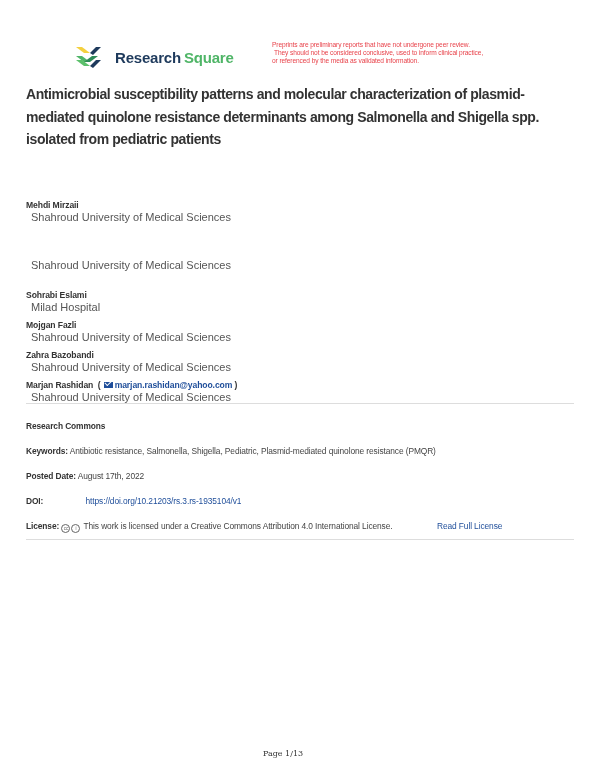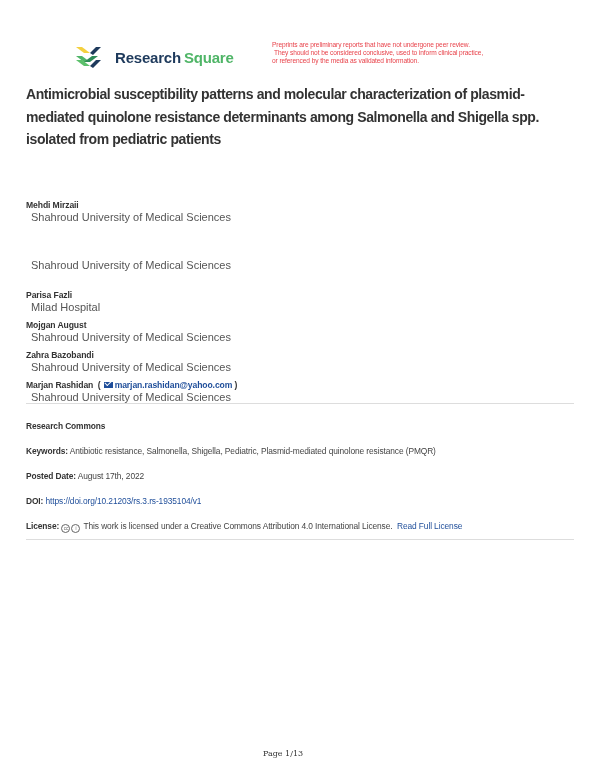--- a/index.html
+++ b/index.html
@@ -15,21 +15,21 @@
   .authors { position: absolute; left: 26px; top: 199px; width: 400px; }
   .author { height: 30px; }
   .author-name { font-size: 8.6px; font-weight: bold; color: #333; line-height: 12px; letter-spacing: -0.1px; }
   .author-aff { font-size: 11px; color: #555; line-height: 12px; padding-left: 5px; }
   .email { color: #1f4e9a; }
   .mail-icon { display: inline-block; width: 9px; height: 6px; background: #1f4e9a; vertical-align: 0px; margin: 0 2px 0 3px; position: relative; }
   .mail-icon::after { content: ""; position: absolute; left: 1px; top: 0; width: 5px; height: 3px; border-left: 1px solid #fff; border-bottom: 1px solid #fff; transform: rotate(-45deg) translate(1px,-1px); }
   .divider { position: absolute; left: 26px; width: 548px; height: 1px; background: #dddddd; }
   .meta { position: absolute; left: 26px; font-size: 8.4px; color: #444; letter-spacing: -0.1px; white-space: nowrap; }
   .meta b { color: #333; }
-  .link { color: #1f4e9a; }
+  .link { color: #1f4e9a; margin-left: 40px; }
   .cc { display: inline-block; width: 7px; height: 7px; border: 1px solid #666; border-radius: 50%; font-size: 4.5px; line-height: 7px; text-align: center; vertical-align: -1px; margin-right: 1px; color: #666; }
   .footer { position: absolute; top: 749px; left: 0; width: 566px; text-align: center; font-family: "DejaVu Serif", serif; font-size: 8px; color: #333; }
 </style>
 </head>
 <body>
 
 <div class="header">
   <div class="logo">
     <svg viewBox="0 0 28 26">
       <polygon points="2,3 8,3 16,9 10,9" fill="#f4d03f"></polygon>
@@ -54,25 +54,25 @@
   <div class="author">
     <div class="author-name">Mehdi Mirzaii</div>
     <div class="author-aff">Shahroud University of Medical Sciences</div>
   </div>
   <div class="author">
   </div>
   <div class="author">
     <div class="author-aff">Shahroud University of Medical Sciences</div>
   </div>
   <div class="author">
-    <div class="author-name">Parisa Fazli</div>
+    <div class="author-name">Sohrabi Eslami</div>
     <div class="author-aff">Milad Hospital</div>
   </div>
   <div class="author">
-    <div class="author-name">Mojgan August</div>
+    <div class="author-name">Mojgan Fazli</div>
     <div class="author-aff">Shahroud University of Medical Sciences</div>
   </div>
   <div class="author">
     <div class="author-name">Zahra Bazobandi</div>
     <div class="author-aff">Shahroud University of Medical Sciences</div>
   </div>
   <div class="author">
     <div class="author-name">
       <span>Marjan Rashidan</span>
       <span>&nbsp;(</span><span class="mail-icon"></span><span class="email">marjan.rashidan@yahoo.com</span><span>&nbsp;)</span>

